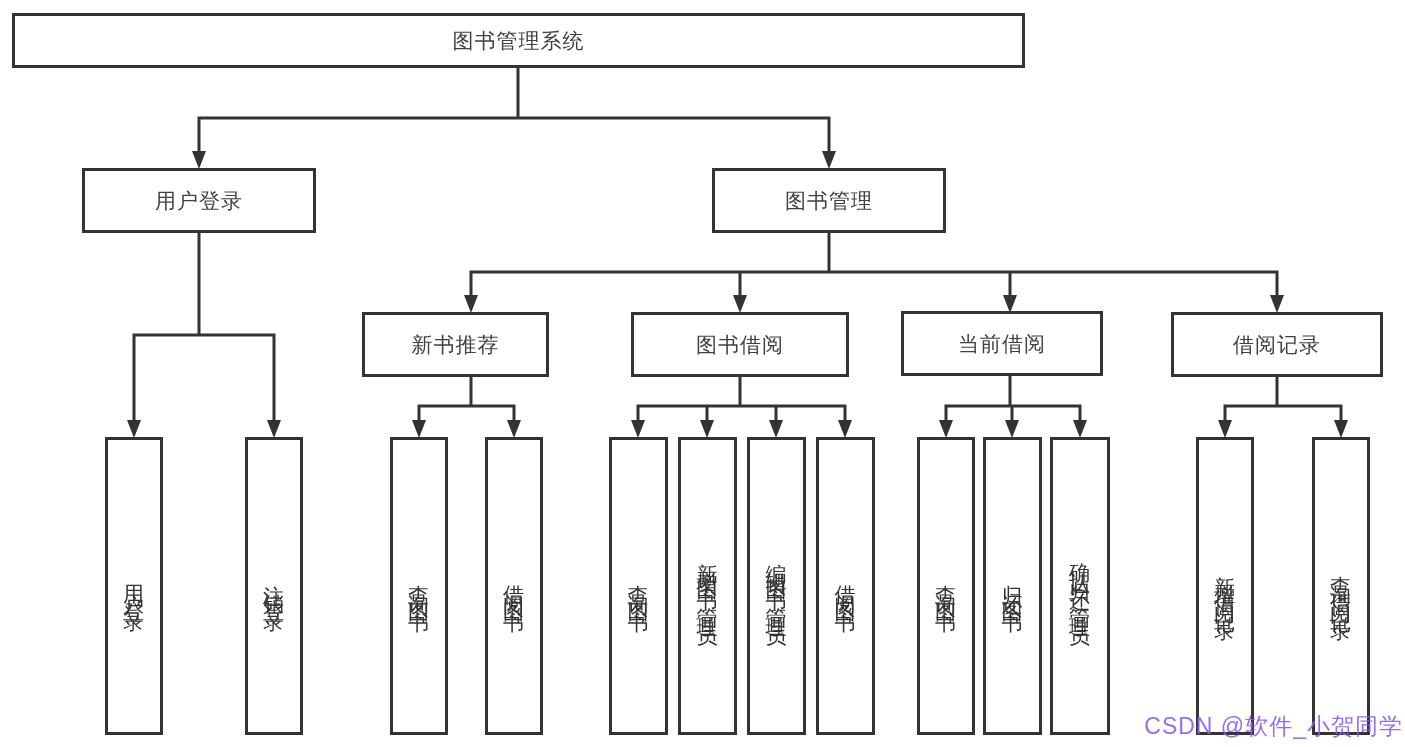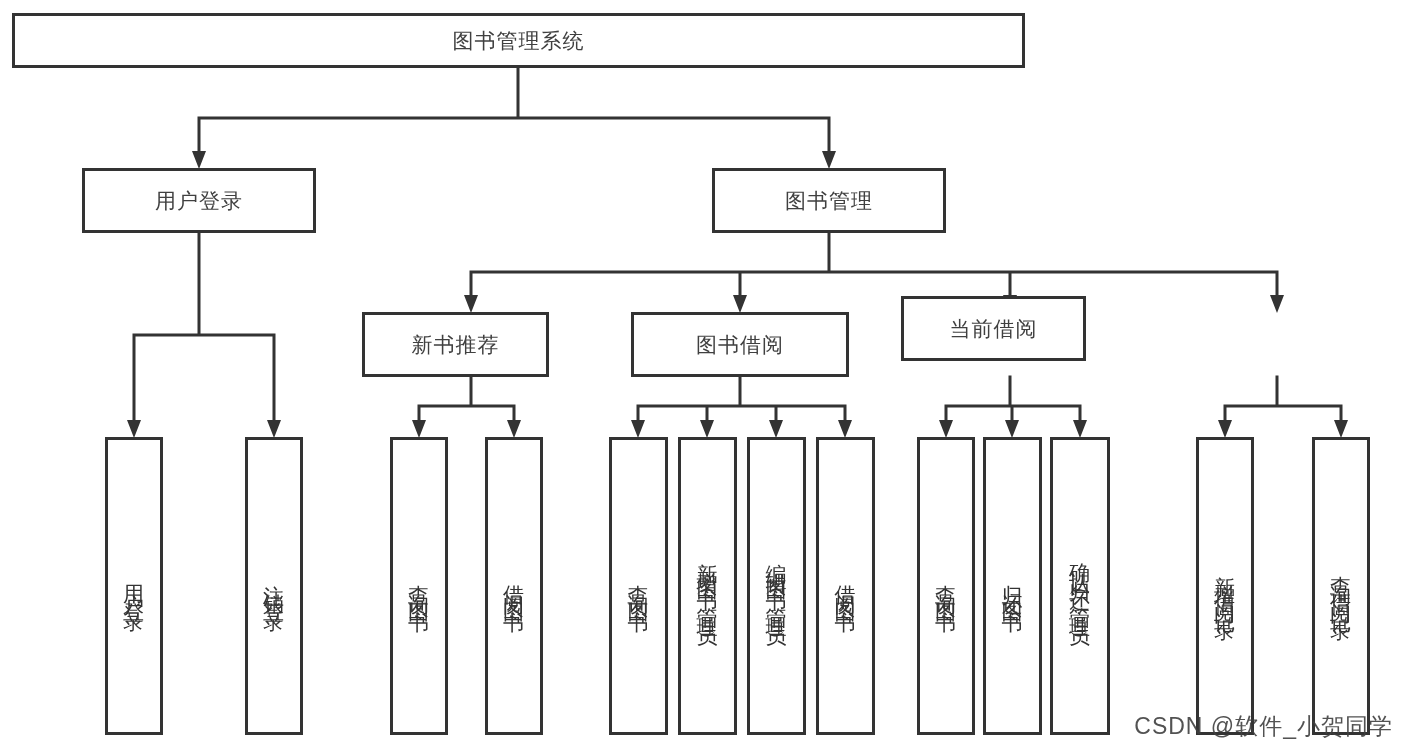--- a/index.html
+++ b/index.html
@@ -52,23 +52,23 @@
     text-orientation: mixed;
     font-size: 21px;
     line-height: 1;
     letter-spacing: 9px;
     color: #333333;
     max-height: 288px;
   }
   #watermark {
     position: absolute;
     top: 711px;
-    right: 12px;
+    right: 2px;
     font-size: 23px;
-    color: #404040;
+    color: #8b5cf6;
     opacity: 0.9;
     letter-spacing: 1px;
     z-index: 10;
     white-space: nowrap;
   }
 </style>
 </head>
 <body>
 
 <div id="canvas">
@@ -90,21 +90,22 @@
              M1218 420 h14 l-7 18 z M1334 420 h14 l-7 18 z" fill="#333333" stroke="none"></path>
   </svg>
 
   <div class="node" style="left:12px; top:13px; width:1013px; height:55px;">图书管理系统</div>
 
   <div class="node" style="left:82px; top:168px; width:234px; height:65px;">用户登录</div>
   <div class="node" style="left:712px; top:168px; width:234px; height:65px;">图书管理</div>
 
   <div class="node" style="left:362px; top:312px; width:187px; height:65px;">新书推荐</div>
   <div class="node" style="left:631px; top:312px; width:218px; height:65px;">图书借阅</div>
-  <div class="node" style="left:901px; top:296px; width:185px; height:65px;">当前借阅</div>
+  <div class="node" style="left:901px; top:311px; width:202px; height:65px;">当前借阅</div>
+  <div class="node" style="left:1171px; top:312px; width:212px; height:65px;">借阅记录</div>
 
   <div class="leaf" style="left:105px; width:58px;">
     <span class="vtext">用户登录</span>
   </div>
   <div class="leaf" style="left:245px; width:58px;">
     <span class="vtext">注销登录</span>
   </div>
 
   <div class="leaf" style="left:390px; width:58px;">
     <span class="vtext">查询图书</span>

